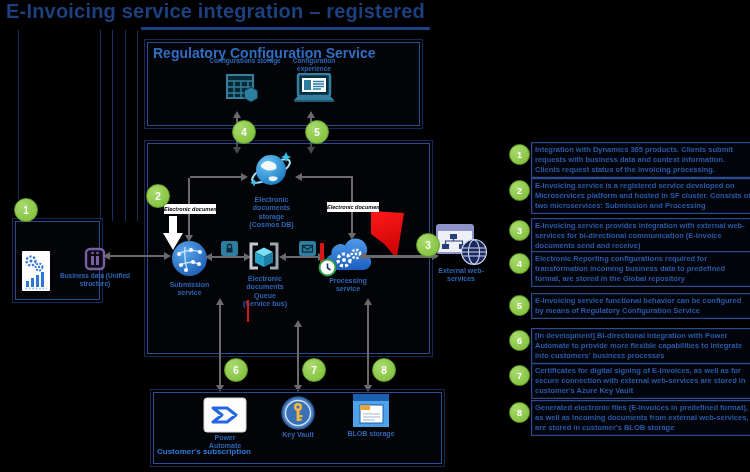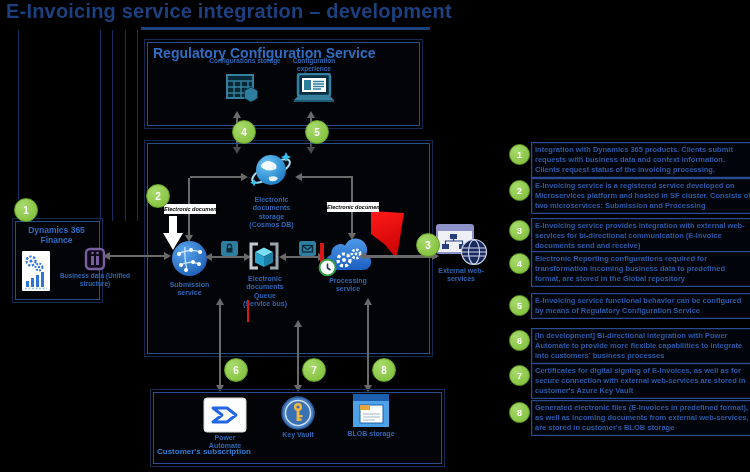--- a/index.html
+++ b/index.html
@@ -38,21 +38,21 @@
   .rarrow{position:absolute;background:linear-gradient(160deg,#ff1a1a,#c20000);
           clip-path:polygon(0 0,100% 4%,78% 100%,42% 70%,0 48%);}
   .redtick{position:absolute;background:#d81616;}
   svg{display:block;}
 </style>
 </head>
 <body>
 
 <div class="stage">
 
-  <div class="ttl">E-Invoicing service integration – development</div>
+  <div class="ttl">E-Invoicing service integration – registered</div>
   <div class="ttl-bar"></div>
 
   <div class="dline" style="left:18px;top:30px;height:170px;"></div>
   <div class="dline" style="left:100px;top:30px;height:191px;"></div>
   <div class="dline" style="left:112px;top:30px;height:191px;"></div>
   <div class="dline" style="left:125px;top:30px;height:191px;"></div>
   <div class="dline" style="left:137px;top:30px;height:191px;"></div>
 
   <div class="bigbox" style="left:147px;top:42px;width:271px;height:82px;"></div>
   <div class="boxttl" style="left:153px;top:45px;font-size:14px;">Regulatory Configuration Service</div>
@@ -82,21 +82,20 @@
   <div class="va" style="left:310px;top:113px;height:39px;"></div>
   <div class="num" style="left:232px;top:120px;">4</div>
   <div class="num" style="left:305px;top:120px;">5</div>
 
   <div class="bigbox" style="left:147px;top:143px;width:281px;height:209px;"></div>
 
   <div class="num" style="left:14px;top:198px;">1</div>
   <div class="num" style="left:146px;top:184px;">2</div>
 
   <div class="bigbox" style="left:15px;top:221px;width:83px;height:77px;"></div>
-  <div class="lbl" style="left:17px;top:225px;width:79px;font-size:8.5px;color:#2f6dc2;">Dynamics 365 Finance</div>
   <div class="abs" style="left:21px;top:250px;">
     <svg width="30" height="42" viewBox="0 0 30 42">
       <rect x="1" y="1" width="28" height="40" rx="1" fill="#ffffff"></rect>
       <circle cx="10" cy="11" r="4.5" fill="none" stroke="#2e75d6" stroke-width="2.2" stroke-dasharray="2.2 1.6"></circle>
       <circle cx="10" cy="11" r="1.6" fill="#2e75d6"></circle>
       <circle cx="18" cy="17" r="3.4" fill="none" stroke="#2e75d6" stroke-width="2" stroke-dasharray="1.8 1.4"></circle>
       <circle cx="18" cy="17" r="1.2" fill="#2e75d6"></circle>
       <rect x="5" y="31" width="3" height="6" fill="#2e75d6"></rect>
       <rect x="10" y="28" width="3" height="9" fill="#2e75d6"></rect>
       <rect x="15" y="25" width="3" height="12" fill="#2e75d6"></rect>

